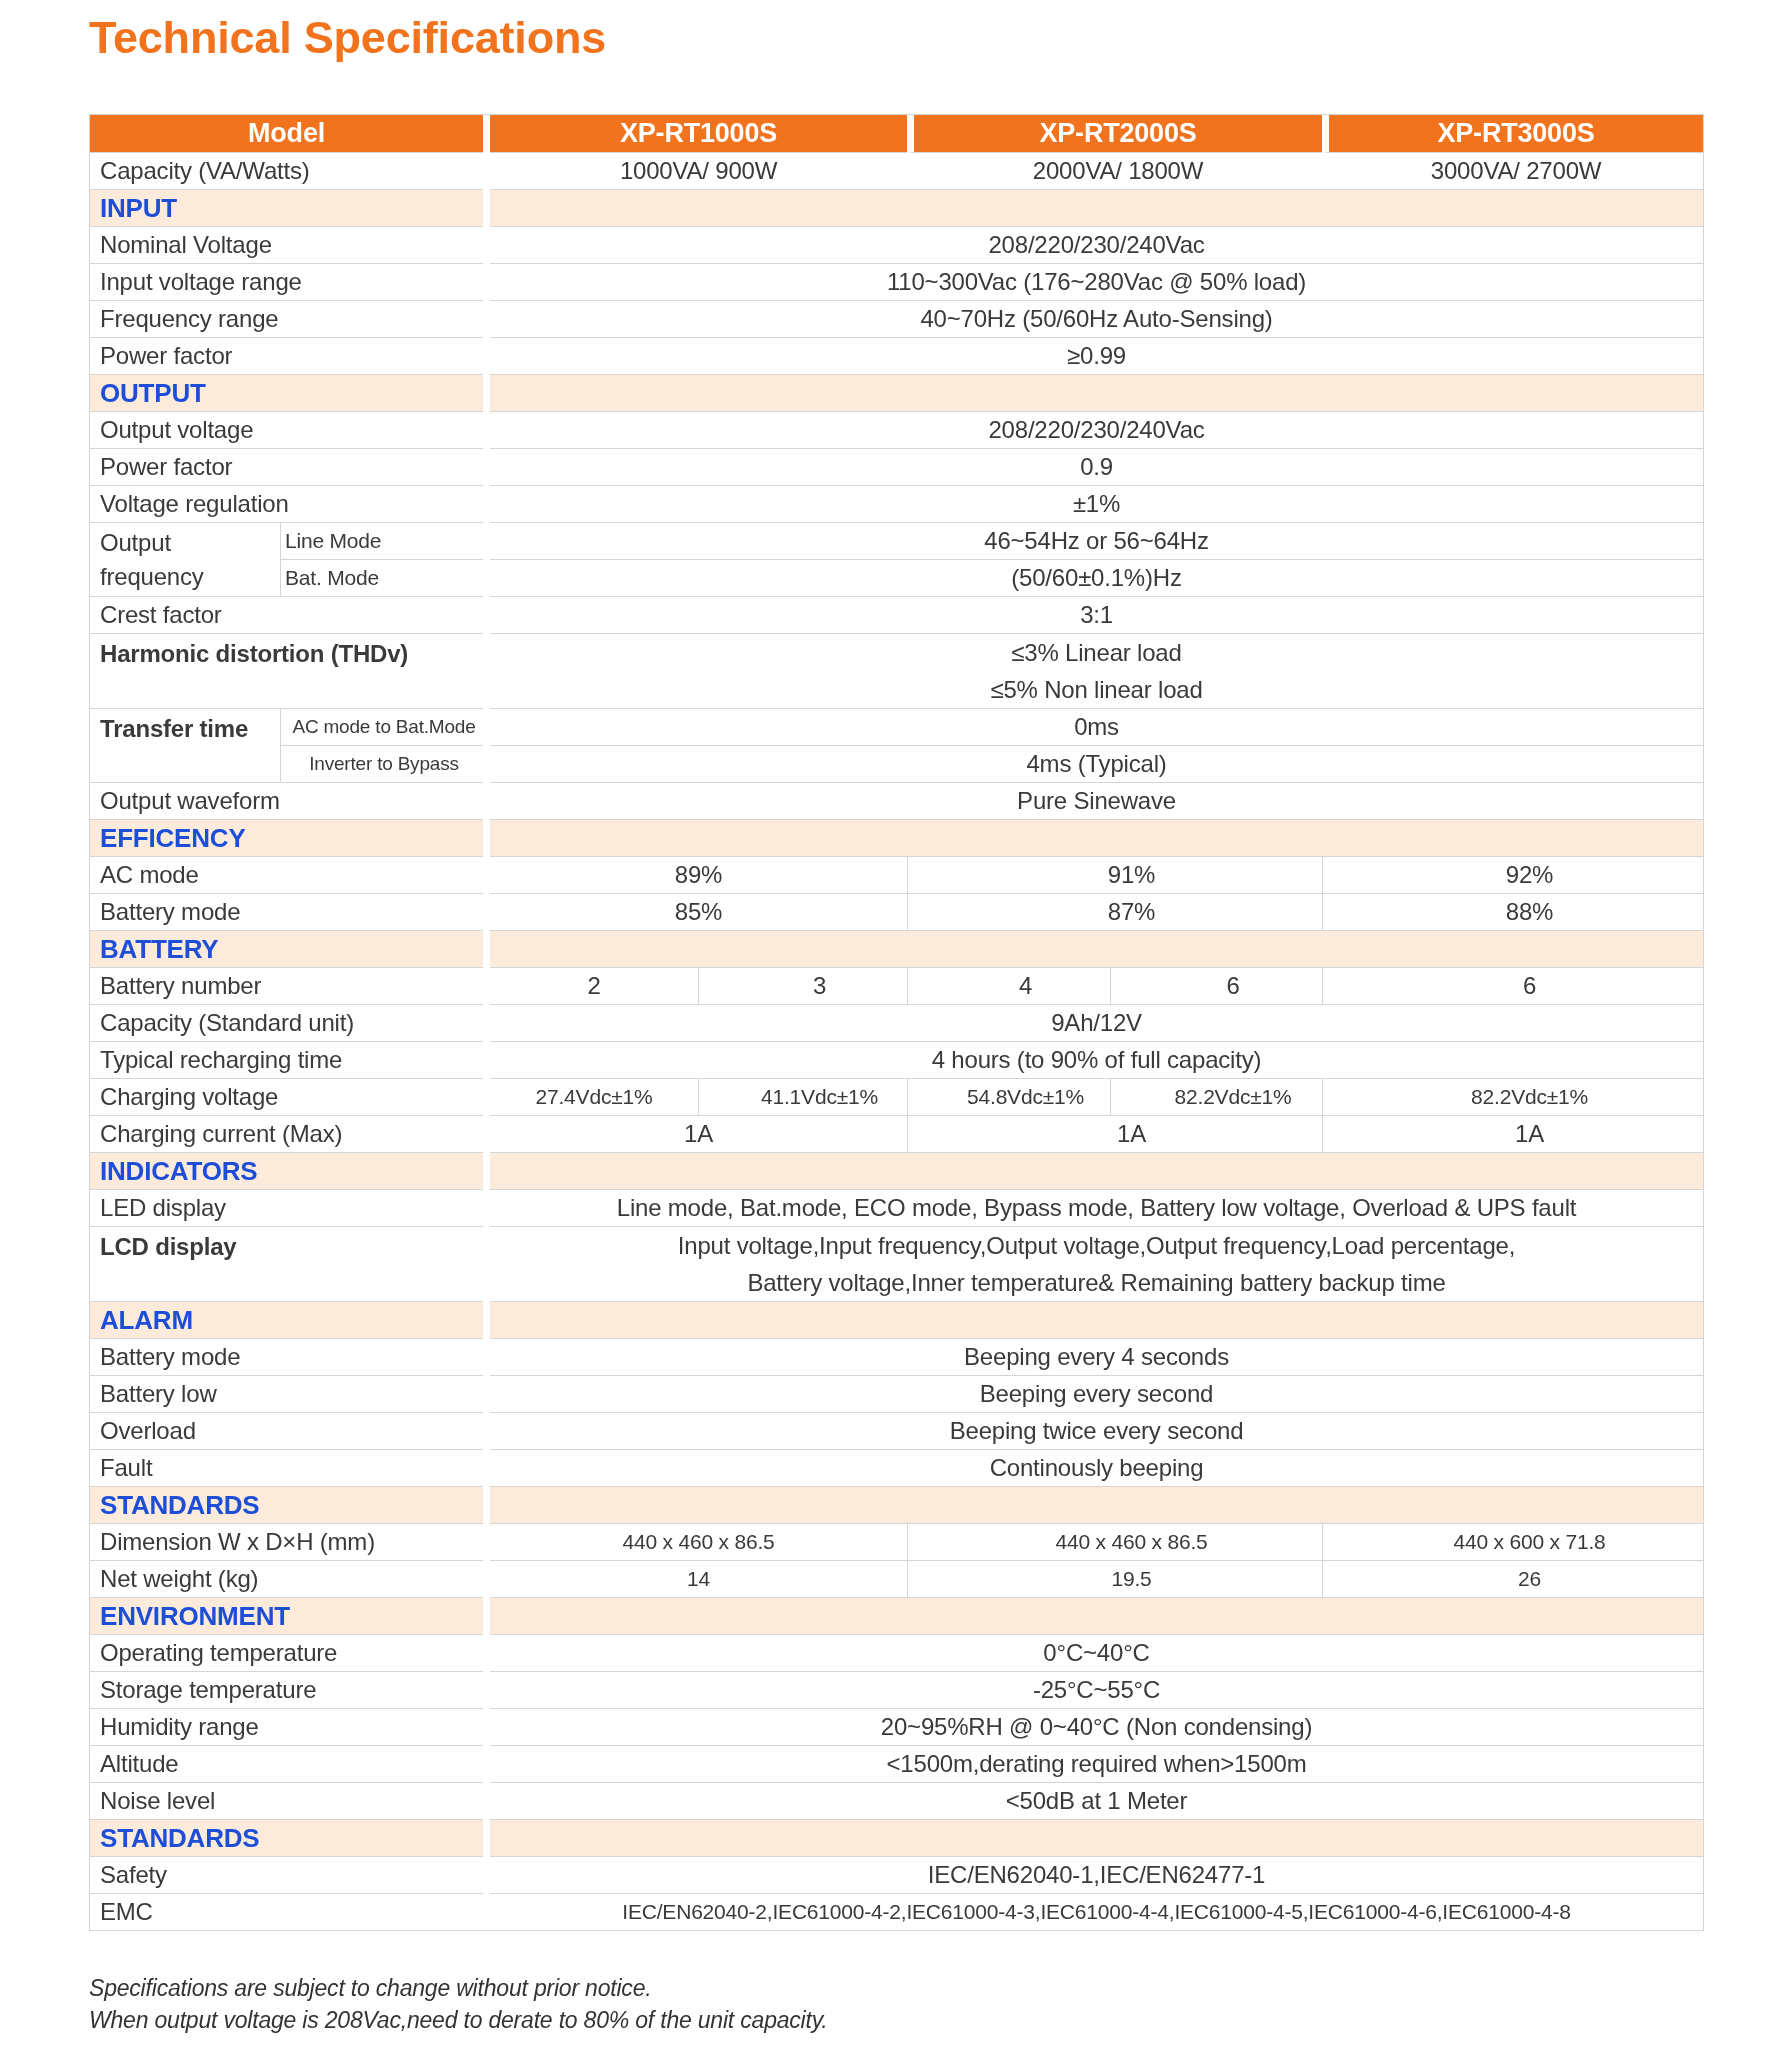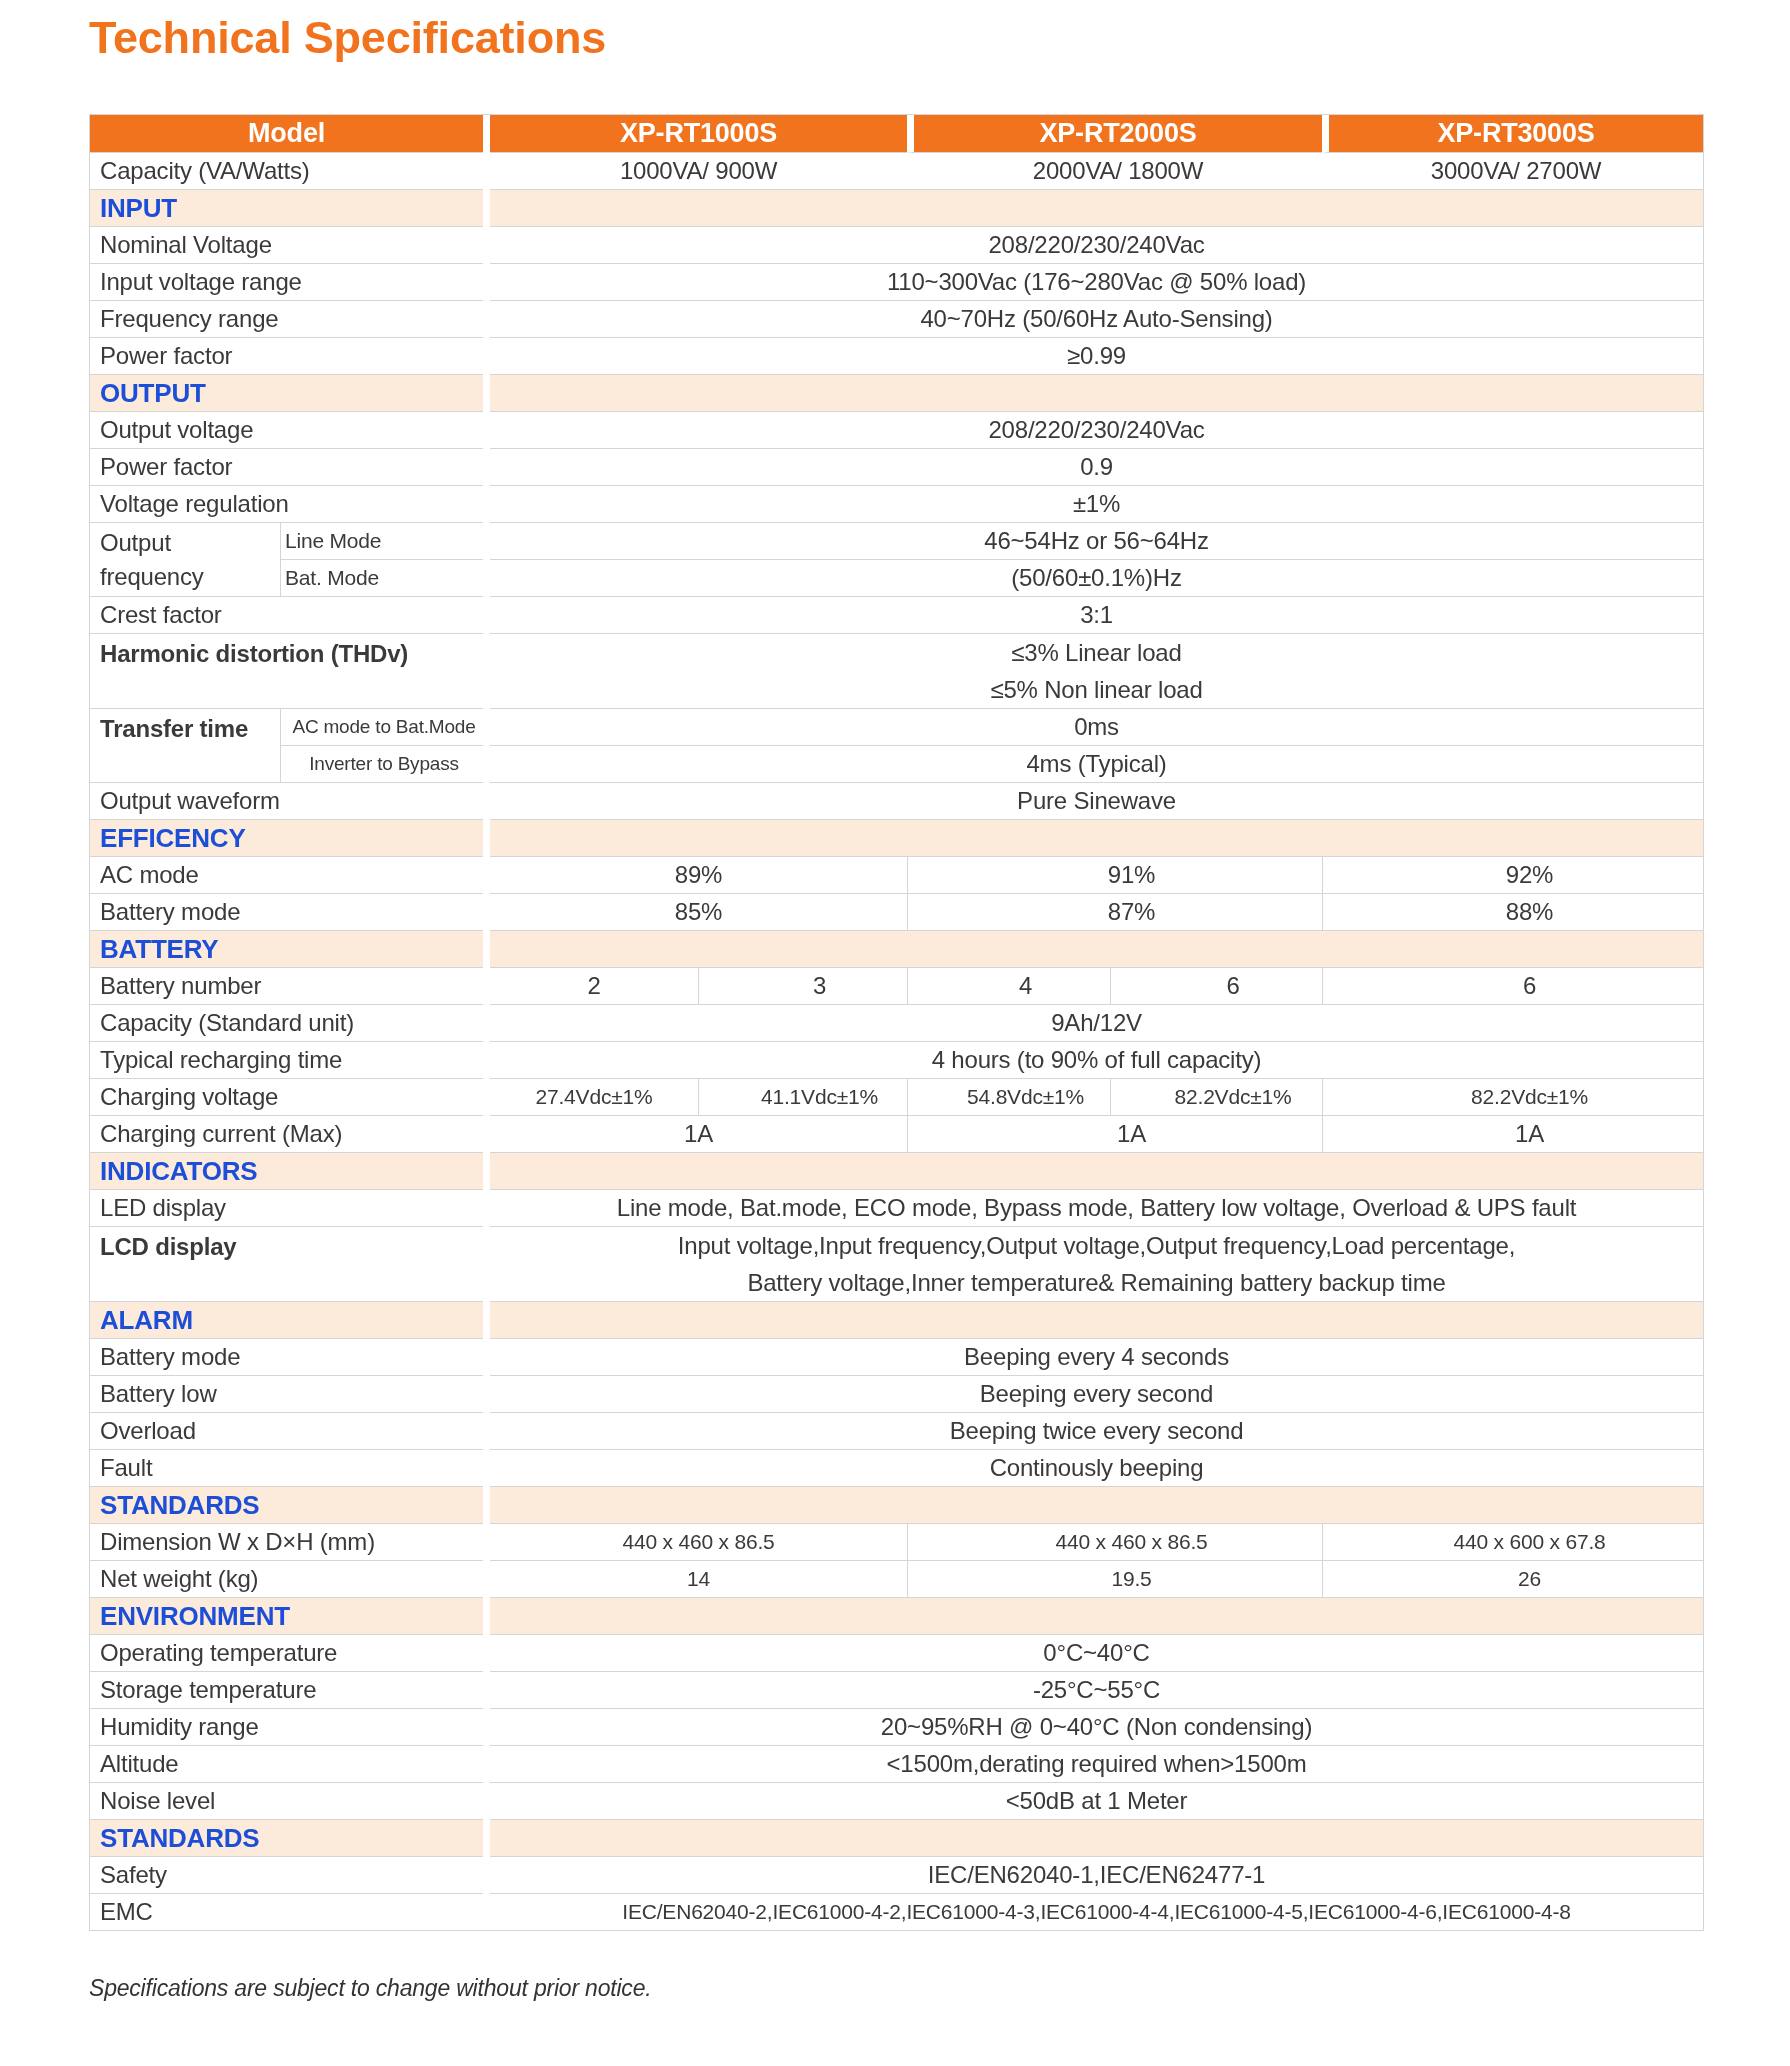--- a/index.html
+++ b/index.html
@@ -305,21 +305,21 @@
     <tr>
       <td colspan="2" class="sec lbl">STANDARDS</td>
       <td class="g"></td>
       <td colspan="5" class="sec"></td>
     </tr>
     <tr>
       <td colspan="2" class="lbl">Dimension W x D×H (mm)</td>
       <td class="g"></td>
       <td colspan="2" class="val sm">440 x 460 x 86.5</td>
       <td colspan="2" class="val sm lineL">440 x 460 x 86.5</td>
-      <td class="val sm lineL">440 x 600 x 67.8</td>
+      <td class="val sm lineL">440 x 600 x 71.8</td>
     </tr>
     <tr>
       <td colspan="2" class="lbl">Net weight (kg)</td>
       <td class="g"></td>
       <td colspan="2" class="val sm">14</td>
       <td colspan="2" class="val sm lineL">19.5</td>
       <td class="val sm lineL">26</td>
     </tr>
 
     <tr>
@@ -366,15 +366,16 @@
     <tr>
       <td colspan="2" class="lbl">EMC</td>
       <td class="g"></td>
       <td colspan="5" class="val sm">IEC/EN62040-2,IEC61000-4-2,IEC61000-4-3,IEC61000-4-4,IEC61000-4-5,IEC61000-4-6,IEC61000-4-8</td>
     </tr>
   </tbody>
     </table>
 
   <div class="notes">
     <div>Specifications are subject to change without prior notice.</div>
+    <div>When output voltage is 208Vac,need to derate to 80% of the unit capacity.</div>
   </div>
 </div>
 
 
 </body></html>

